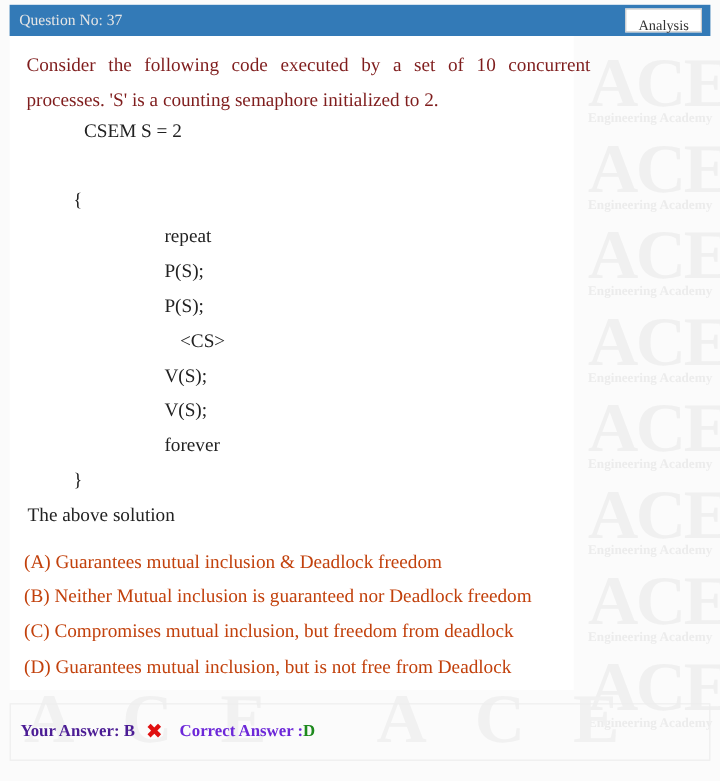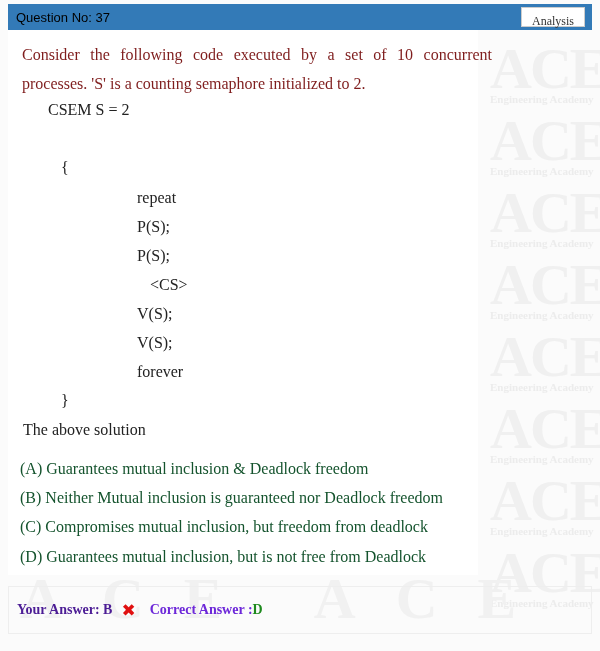--- a/index.html
+++ b/index.html
@@ -64,23 +64,23 @@
       height: 26px;
       background: #337ab7;
       z-index: 2;
       display: flex;
       align-items: center;
       justify-content: space-between;
       box-sizing: border-box;
       padding: 0 7px 0 8px;
     }
     .header-title {
-      color: #000000;
+      color: #e5e5e5;
       font-size: 13px;
-      font-family: Liberation Sans, sans-serif;
+      font-family: Liberation Serif, serif;
     }
     .analysis-btn {
       background: #ffffff;
       color: #333333;
       font-size: 12px;
       font-family: "Liberation Serif", serif;
       border: 1px solid #cccccc;
       height: 20px;
       padding: 4px 10px;
       line-height: 18px;
@@ -116,21 +116,21 @@
       position: absolute;
       font-size: 16px;
       color: #222222;
       white-space: nowrap;
       line-height: 20px;
     }
     .option {
       position: absolute;
       left: 12px;
       font-size: 16px;
-      color: #14532d;
+      color: #c2410c;
       white-space: nowrap;
       line-height: 20px;
     }
     .answer-box {
       position: absolute;
       left: 8px;
       top: 586px;
       width: 584px;
       height: 48px;
       border: 1px solid #eeeeee;
@@ -212,21 +212,21 @@
   <span class="header-title">Question No: 37</span>
   <button class="analysis-btn">Analysis</button>
 </div>
 
 <div class="content">
   <div class="question-text">
     <div class="q-line1">Consider the following code executed by a set of 10 concurrent</div>
     <div>processes. 'S' is a counting semaphore initialized to 2.</div>
   </div>
 
-  <div class="code-line" style="left:40px; top:70px;">CSEM S = 2</div>
+  <div class="code-line" style="left:62px; top:70px;">CSEM S = 2</div>
   <div class="code-line" style="left:53px; top:128px;">{</div>
   <div class="code-line" style="left:129px; top:158px;">repeat</div>
   <div class="code-line" style="left:129px; top:187px;">P(S);</div>
   <div class="code-line" style="left:129px; top:216px;">P(S);</div>
   <div class="code-line" style="left:142px; top:245px;">&lt;CS&gt;</div>
   <div class="code-line" style="left:129px; top:274px;">V(S);</div>
   <div class="code-line" style="left:129px; top:303px;">V(S);</div>
   <div class="code-line" style="left:129px; top:332px;">forever</div>
   <div class="code-line" style="left:53px; top:361px;">}</div>
   <div class="code-line" style="left:15px; top:390px;">The above solution</div>

